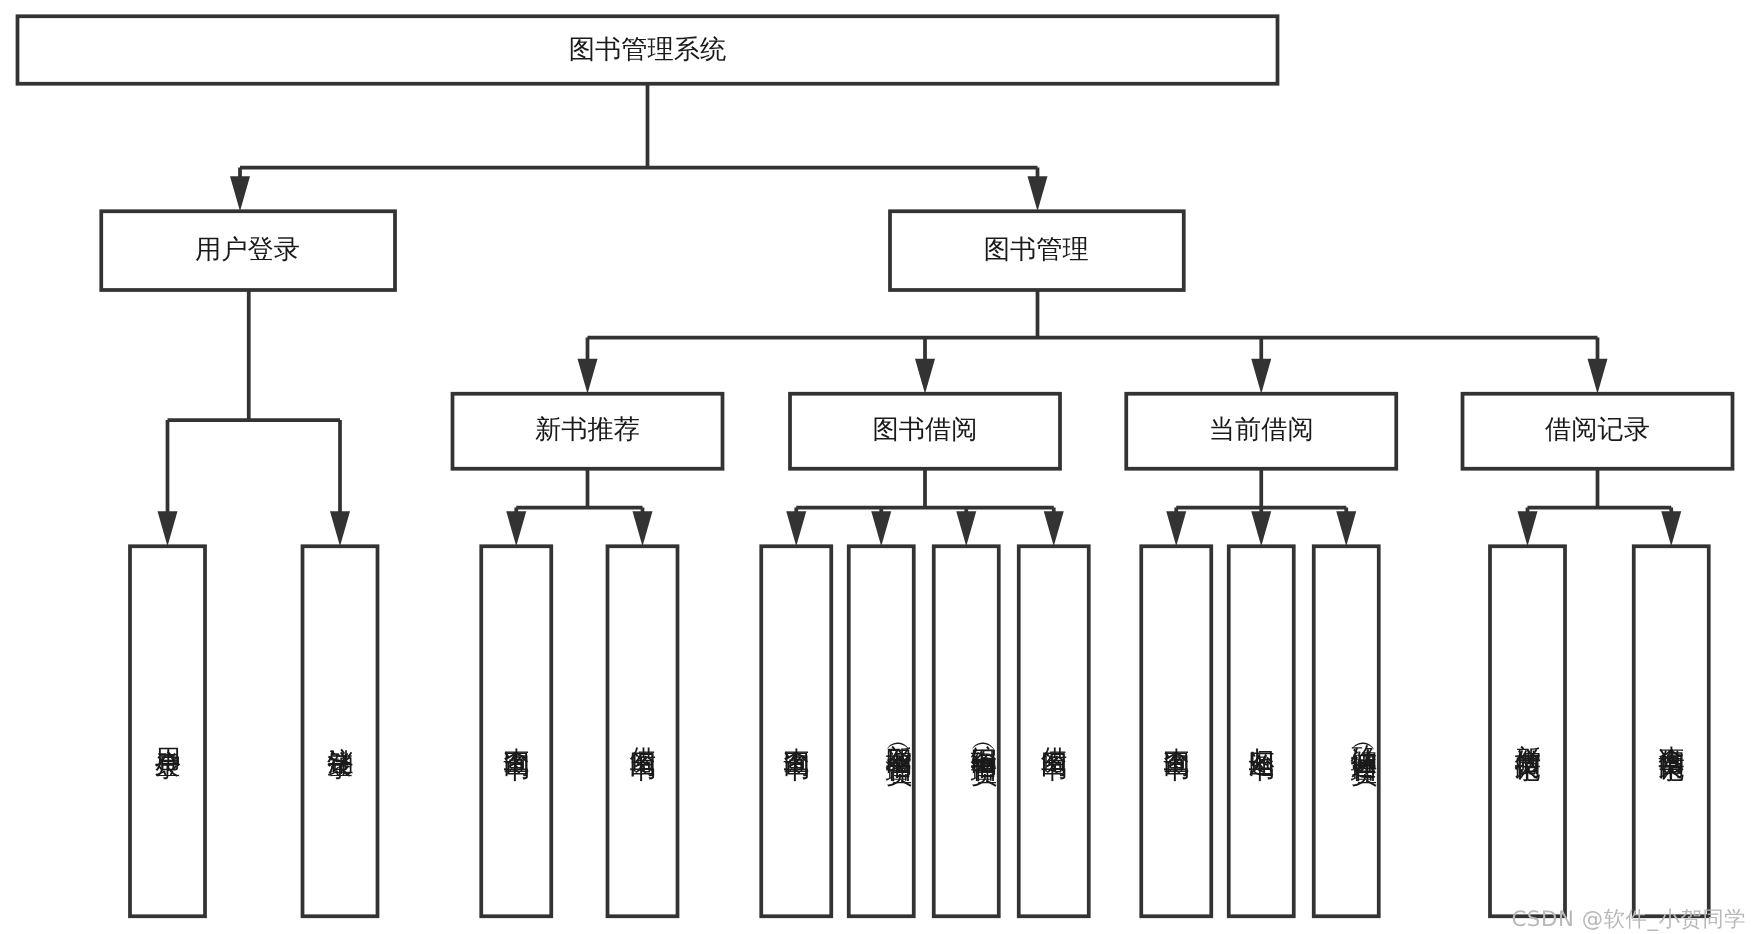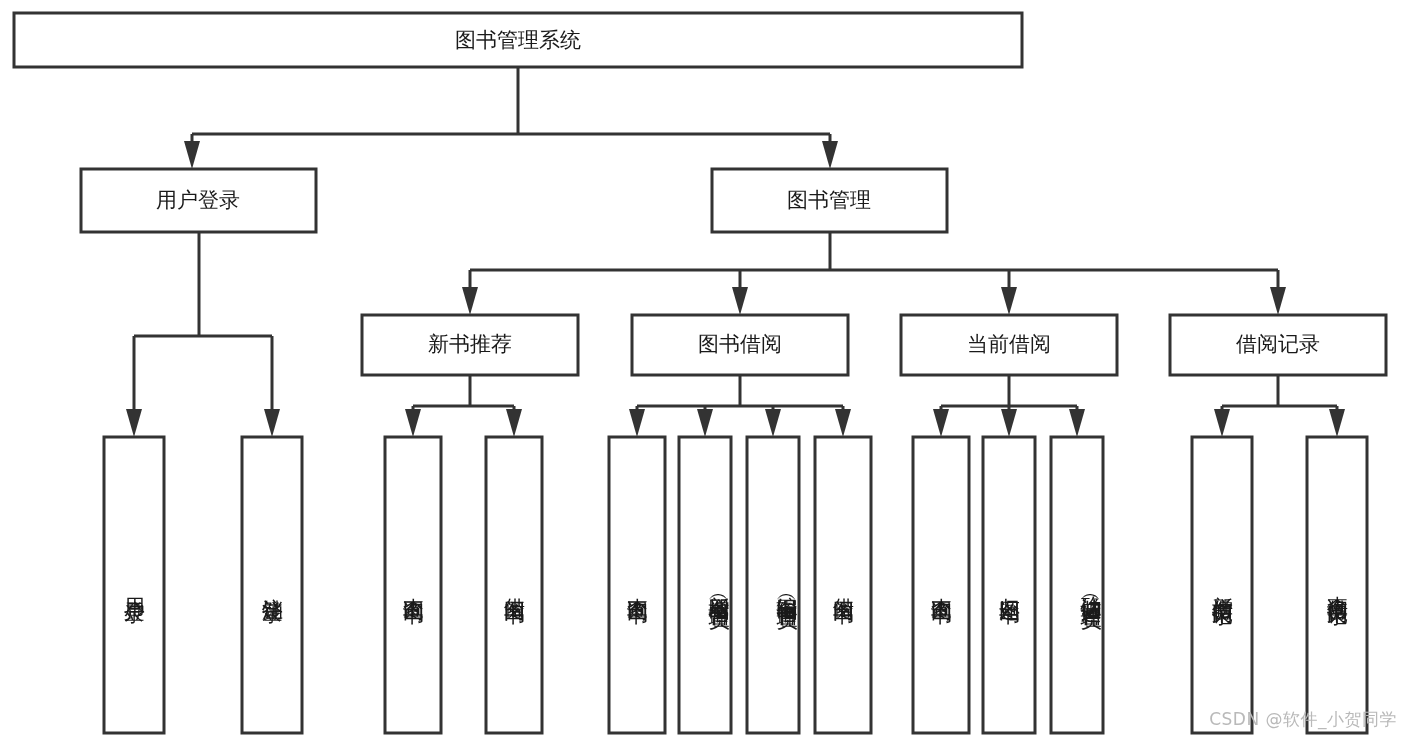--- a/index.html
+++ b/index.html
@@ -58,21 +58,21 @@
     letter-spacing: 2px;
     display: flex;
     align-items: center;
     justify-content: center;
     user-select: none;
     white-space: nowrap;
   }
   .watermark {
     position: absolute;
     right: 8px;
-    bottom: 16px;
+    bottom: 0;
     font-family: "DejaVu Sans", "Liberation Sans", sans-serif;
     font-size: 17px;
     color: #b9b9b9;
     letter-spacing: 0.5px;
     user-select: none;
   }
 </style>
 </head>
 <body>
 

